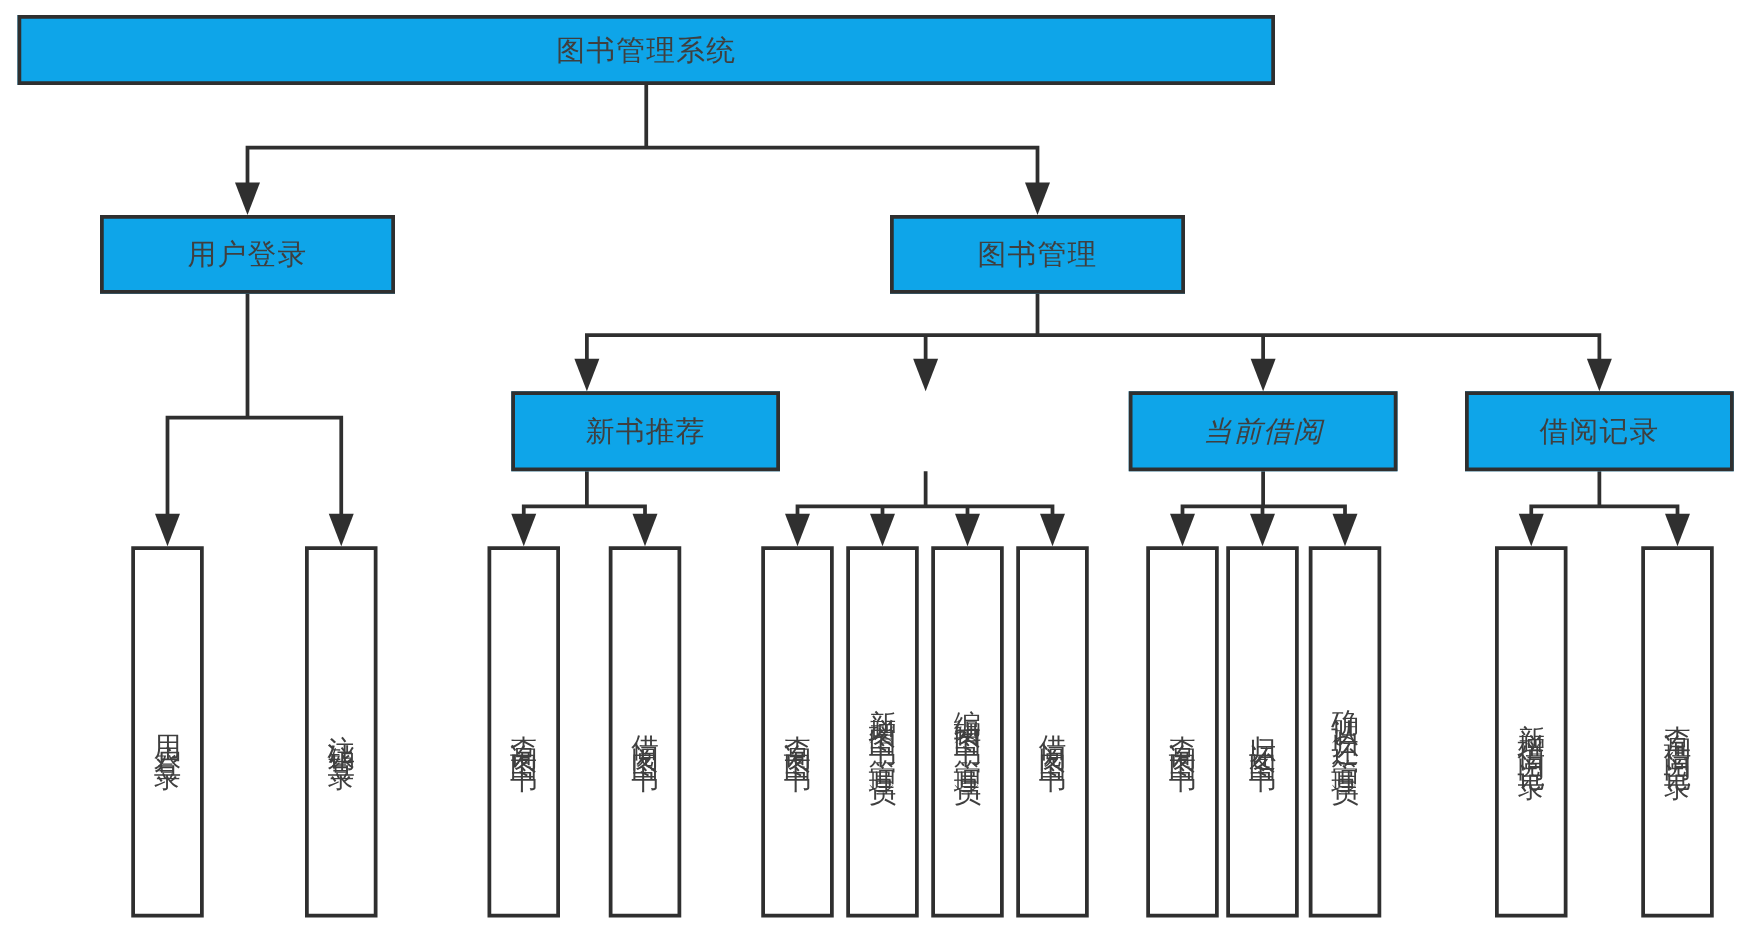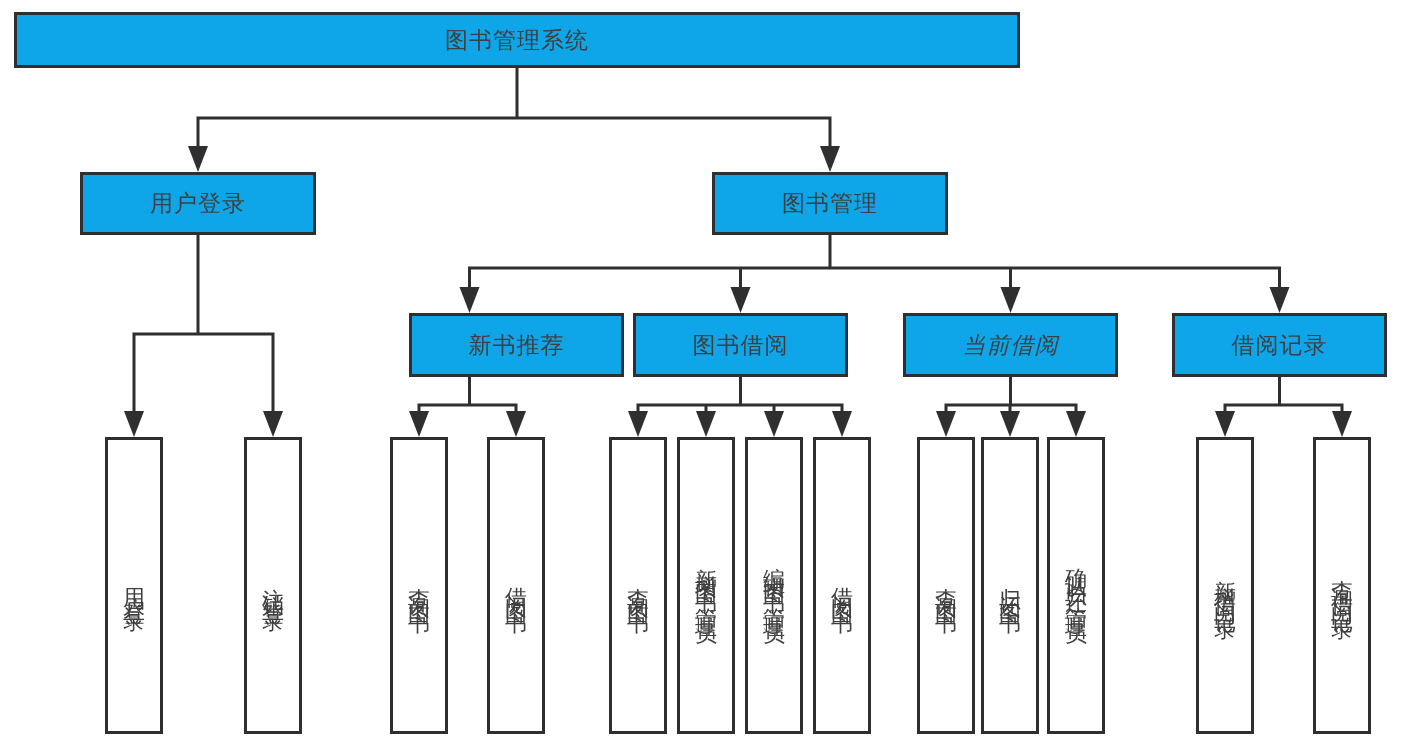--- a/index.html
+++ b/index.html
@@ -72,21 +72,20 @@
       <polygon points="1332,411 1352,411 1342,437"></polygon>
     </g>
   </svg>
 
   <div class="hbox" style="left:14px; top:12px; width:1006px; height:56px;">图书管理系统</div>
 
   <div class="hbox" style="left:80px; top:172px; width:236px; height:63px;">用户登录</div>
   <div class="hbox" style="left:712px; top:172px; width:236px; height:63px;">图书管理</div>
 
   <div class="hbox" style="left:362px; top:313px; width:215px; height:64px;margin-left:47px;">新书推荐</div>
-  <div class="hbox" style="left:633px; top:313px; width:215px; height:64px;">图书借阅</div>
   <div class="hbox" style="left:903px; top:313px; width:215px; height:64px;font-style:italic;">当前借阅</div>
   <div class="hbox" style="left:1172px; top:313px; width:215px; height:64px;">借阅记录</div>
 
   <div class="vbox" style="left:105px;">
     <span>用户登录</span>
     </div>
   <div class="vbox" style="left:244px;">
     <span>注销登录</span>
     </div>
 

